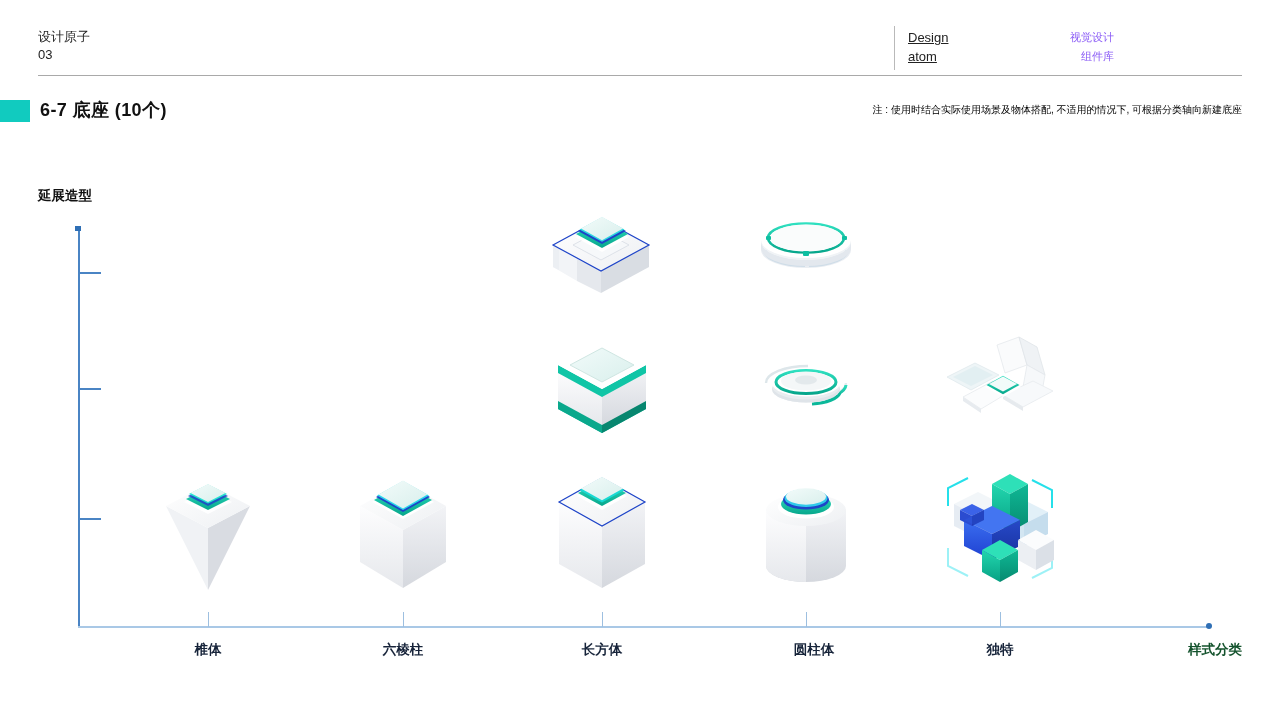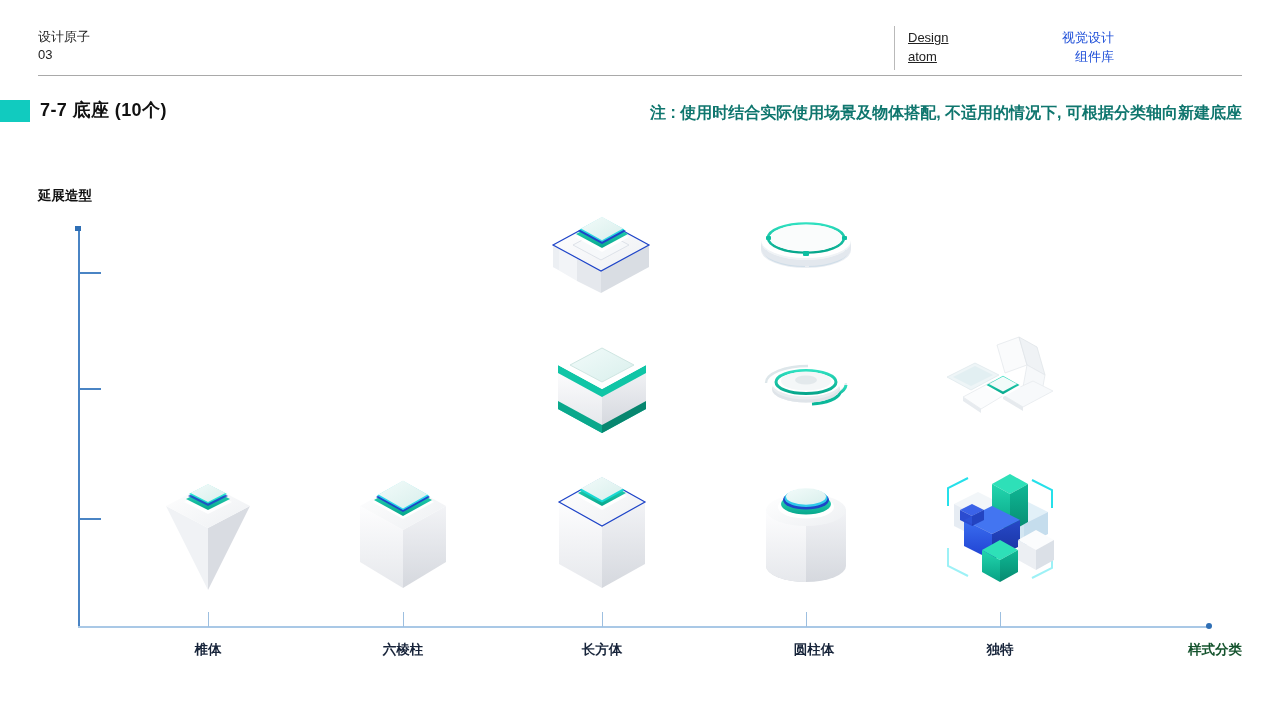--- a/index.html
+++ b/index.html
@@ -9,29 +9,29 @@
     color:#1b1b1b;overflow:hidden;position:relative;
   }
   .page{position:absolute;inset:0;}
 
   
   .hdr{position:absolute;left:0;top:0;width:1152px;height:80px;}
   .hdr-left{position:absolute;left:38px;top:28px;line-height:18px;font-size:13px;color:#222;}
   .hdr-left div{white-space:nowrap;}
   .hdr-mid{position:absolute;left:908px;top:28px;line-height:19px;font-size:13px;color:#222;text-decoration:underline;}
   .hdr-mid div{white-space:nowrap;}
-  .hdr-right{position:absolute;right:38px;top:28px;line-height:19px;font-size:13px;color:#1d4ed8;text-align:right;}
+  .hdr-right{position:absolute;right:38px;top:28px;line-height:19px;font-size:11px;color:#8b5cf6;text-align:right;}
   .hdr-right div{white-space:nowrap;}
   .hdr-divider-v{position:absolute;left:894px;top:26px;width:1px;height:44px;background:#b9b9b9;}
   .hdr-rule{position:absolute;left:38px;top:75px;width:1204px;height:1px;background:#a9a9a9;}
 
   
   .accent-block{position:absolute;left:0px;top:100px;width:30px;height:22px;background:#11cbbf;}
   .title{position:absolute;left:40px;top:98px;font-size:18px;font-weight:bold;letter-spacing:.4px;color:#111;}
-  .note{position:absolute;right:38px;top:103px;font-size:16px;color:#0f766e;white-space:nowrap;font-weight:bold;}
+  .note{position:absolute;right:38px;top:103px;font-size:10px;color:#000000;white-space:nowrap;}
 
   
   .chart{position:absolute;left:0;top:0;width:1280px;height:521px;}
   .ylabel{position:absolute;left:38px;top:187px;font-size:13.5px;font-weight:bold;color:#111;}
   .axis-y{position:absolute;left:78px;top:228px;width:1.6px;height:400px;background:#4a84c4;}
   .axis-y-cap{position:absolute;left:75px;top:226px;width:6px;height:5px;background:#2f6fb5;}
   .axis-x{position:absolute;left:78px;top:626px;width:1132px;height:2.4px;background:#a9c8e6;}
   .axis-x-cap{position:absolute;left:1206px;top:623px;width:6px;height:6px;border-radius:50%;background:#2f6fb5;}
   .ytick{position:absolute;left:79px;width:22px;height:1.6px;background:#4a84c4;}
   .xtick{position:absolute;top:612px;width:1.4px;height:15px;background:#9dbfe0;}
@@ -58,21 +58,21 @@
       <div>atom</div>
     </div>
     <div class="hdr-right">
       <div>视觉设计</div>
       <div>组件库</div>
     </div>
     <div class="hdr-rule"></div>
   </div>
 
   <div class="accent-block"></div>
-  <div class="title">7-7 底座 (10个)</div>
+  <div class="title">6-7 底座 (10个)</div>
   <div class="note">注 : 使用时结合实际使用场景及物体搭配, 不适用的情况下, 可根据分类轴向新建底座</div>
 
   <div class="chart">
 
     <div class="ylabel">延展造型</div>
     <div class="axis-y"></div>
     <div class="axis-y-cap"></div>
     <div class="axis-x"></div>
     <div class="axis-x-cap"></div>
 

